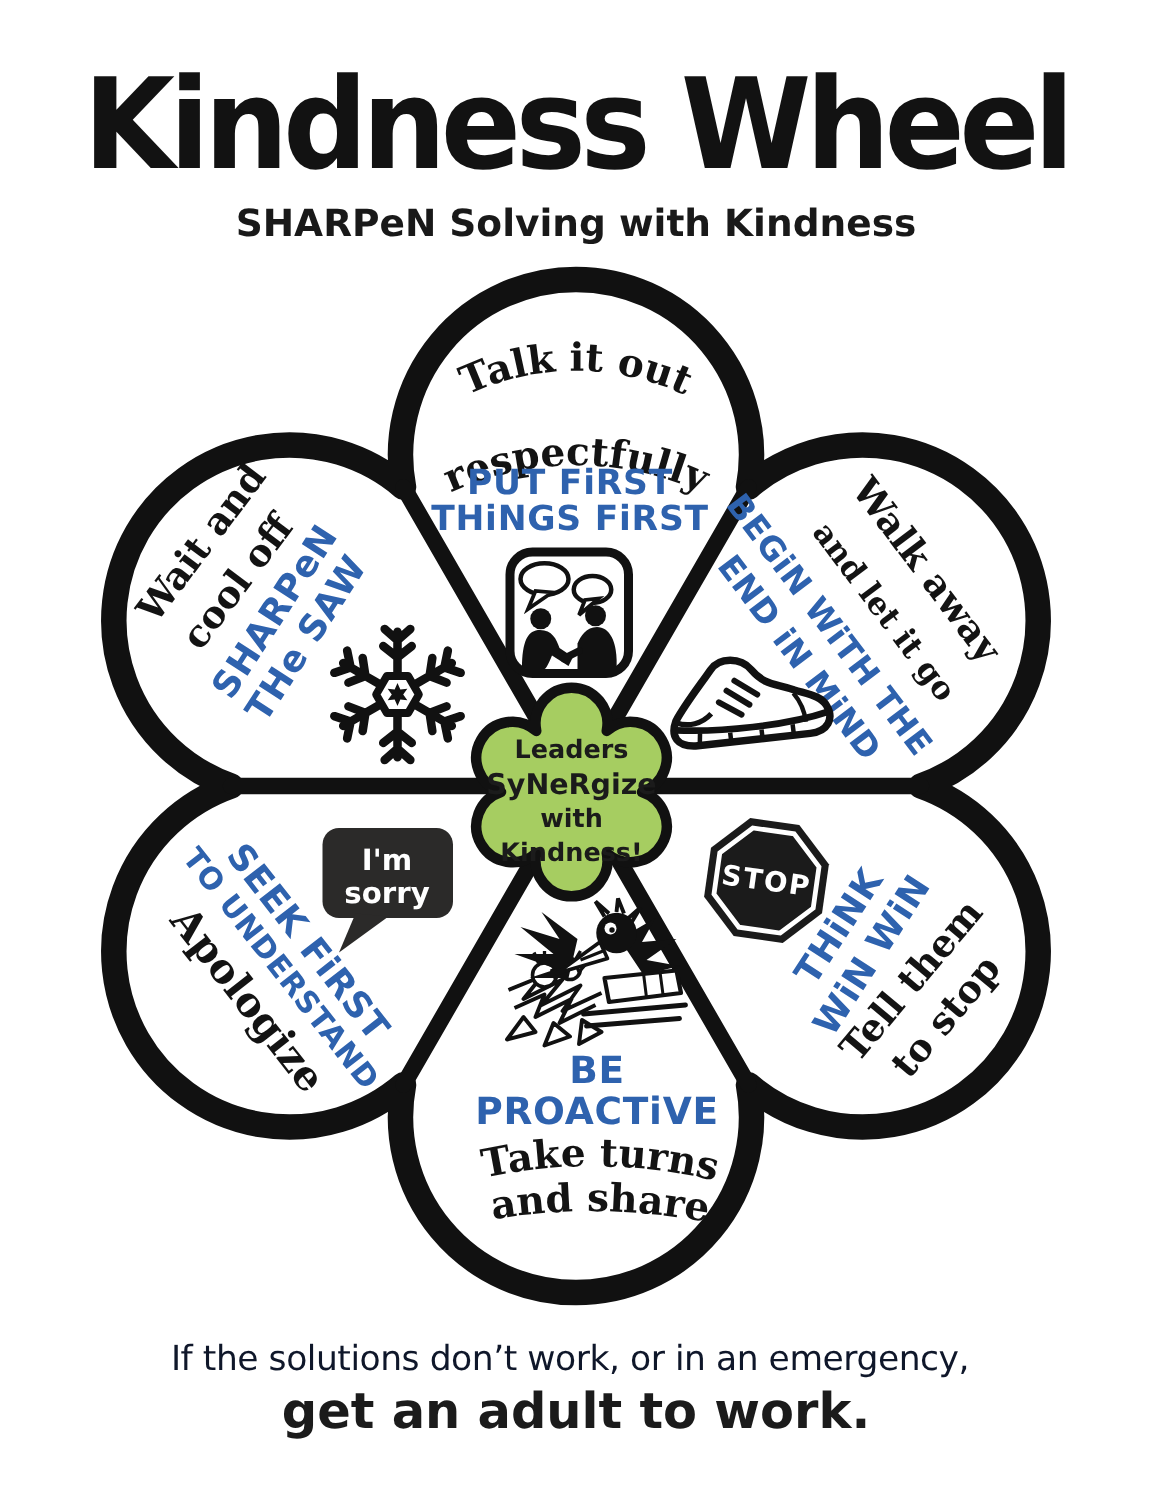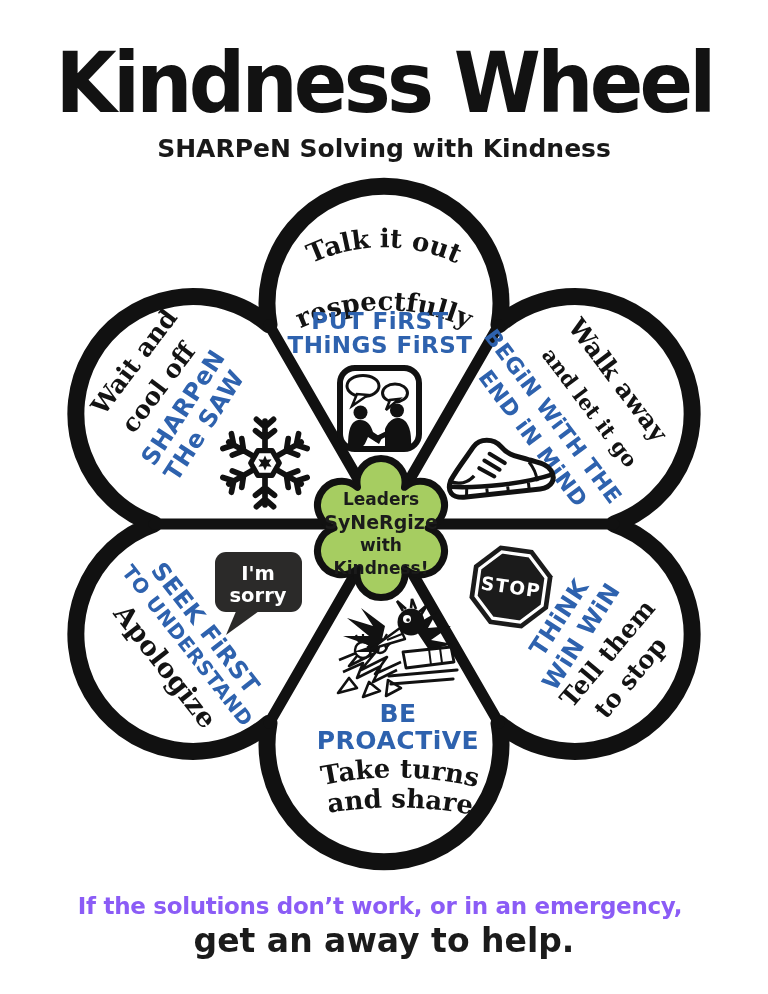--- a/index.html
+++ b/index.html
@@ -11,21 +11,21 @@
     position:absolute;top:34px;left:0;width:768px;text-align:center;
     font-size:84px;font-weight:bold;color:#121212;letter-spacing:-4px;
     transform:scaleX(0.94);white-space:nowrap;
   }
   .subtitle{
     position:absolute;top:134px;left:0;width:768px;text-align:center;
     font-size:25px;font-weight:bold;color:#191919;
   }
   .footer1{
     position:absolute;top:893px;left:0;width:760px;text-align:center;
-    font-size:23px;font-weight:bold;color:#8b5cf6;letter-spacing:-0.3px;
+    font-size:23px;font-weight:normal;color:#0f172a;letter-spacing:-0.3px;
   }
   .footer2{
     position:absolute;top:921px;left:0;width:768px;text-align:center;
     font-size:33px;font-weight:bold;color:#1b1b1b;
   }
   svg{position:absolute;left:0;top:0;}
   text{text-anchor:middle;}
   .serif{font-family:"DejaVu Serif","Liberation Serif",serif;font-weight:bold;fill:#131313;}
   .habit{font-family:"DejaVu Sans","Liberation Sans",sans-serif;font-weight:bold;letter-spacing:0.5px;}
   .comic{font-family:"DejaVu Sans","Liberation Sans",sans-serif;font-weight:bold;fill:#1b1b1b;}
@@ -170,13 +170,13 @@
   <g>
     <path d="M 404.5,487.3 A 24,24 0 1 1 428,528 A 24,24 0 1 1 404.5,568.7 A 24,24 0 1 1 357.5,568.7 A 24,24 0 1 1 334,528 A 24,24 0 1 1 357.5,487.3 A 24,24 0 1 1 404.5,487.3 Z" stroke="#111" stroke-width="7" stroke-linejoin="round" fill="#a6cd61"></path>
     <text class="comic" font-size="17" x="381" y="505">Leaders</text>
     <text class="comic" font-size="19" x="381" y="529" fill="#2e62ae">SyNeRgize</text>
     <text class="comic" font-size="17" x="381" y="551">with</text>
     <text class="comic" font-size="17" x="381" y="574">Kindness!</text>
   </g>
 </svg>
 
 <div class="footer1">If the solutions don’t work, or in an emergency,</div>
-<div class="footer2">get an away to help.</div>
+<div class="footer2">get an adult to work.</div>
 
 </body></html>

